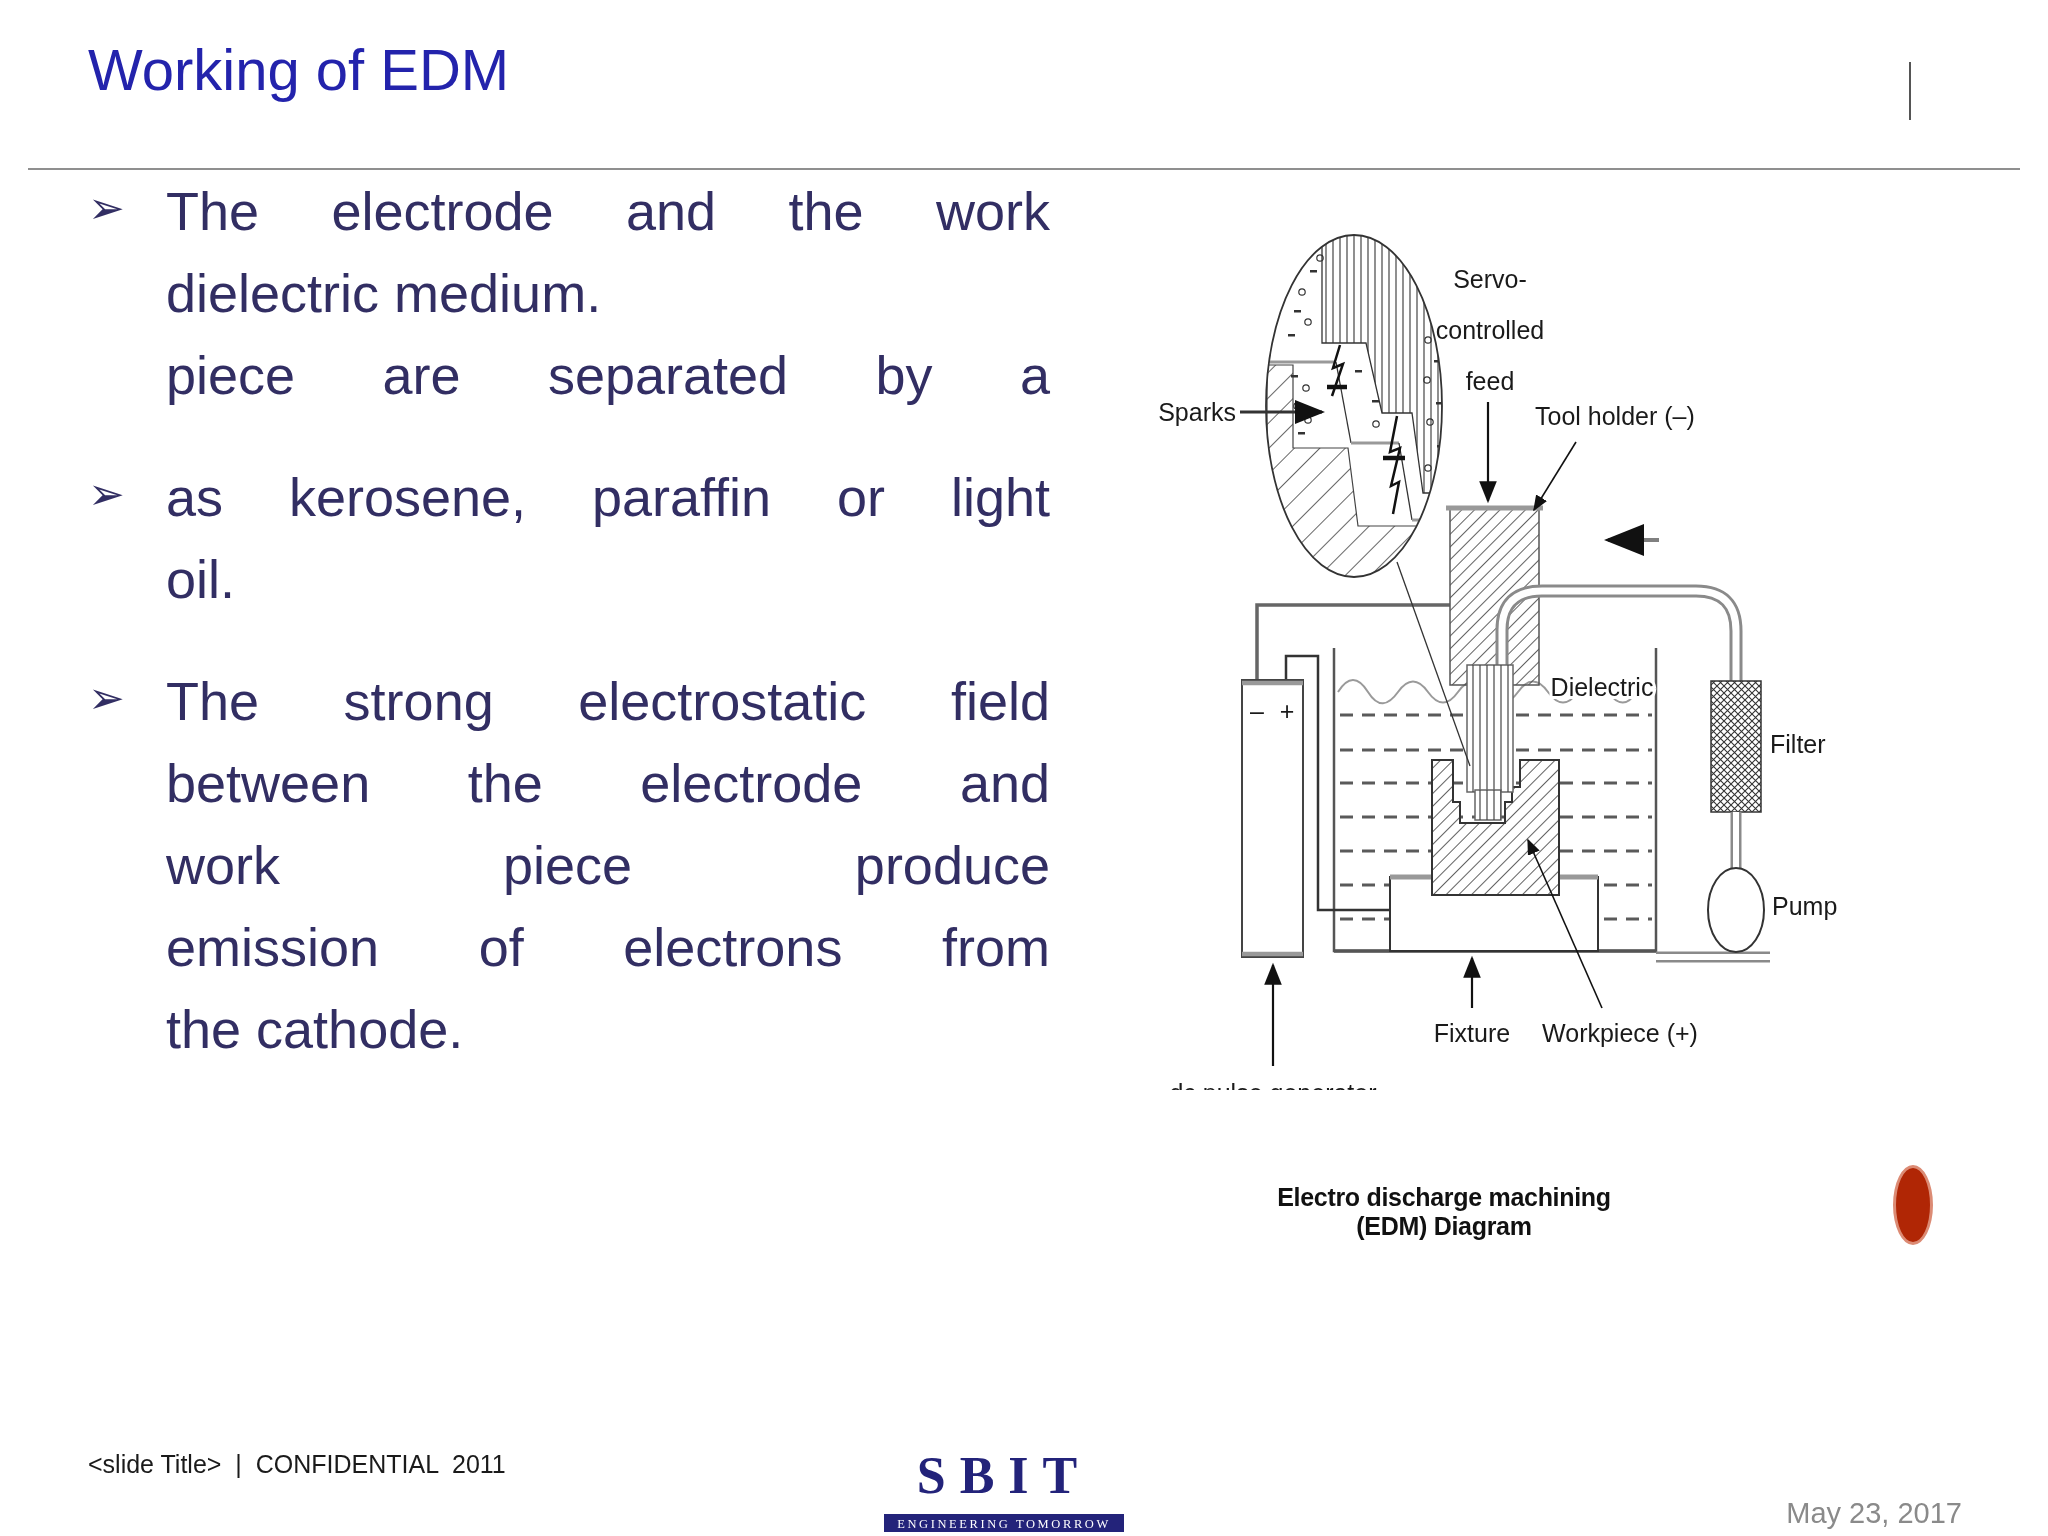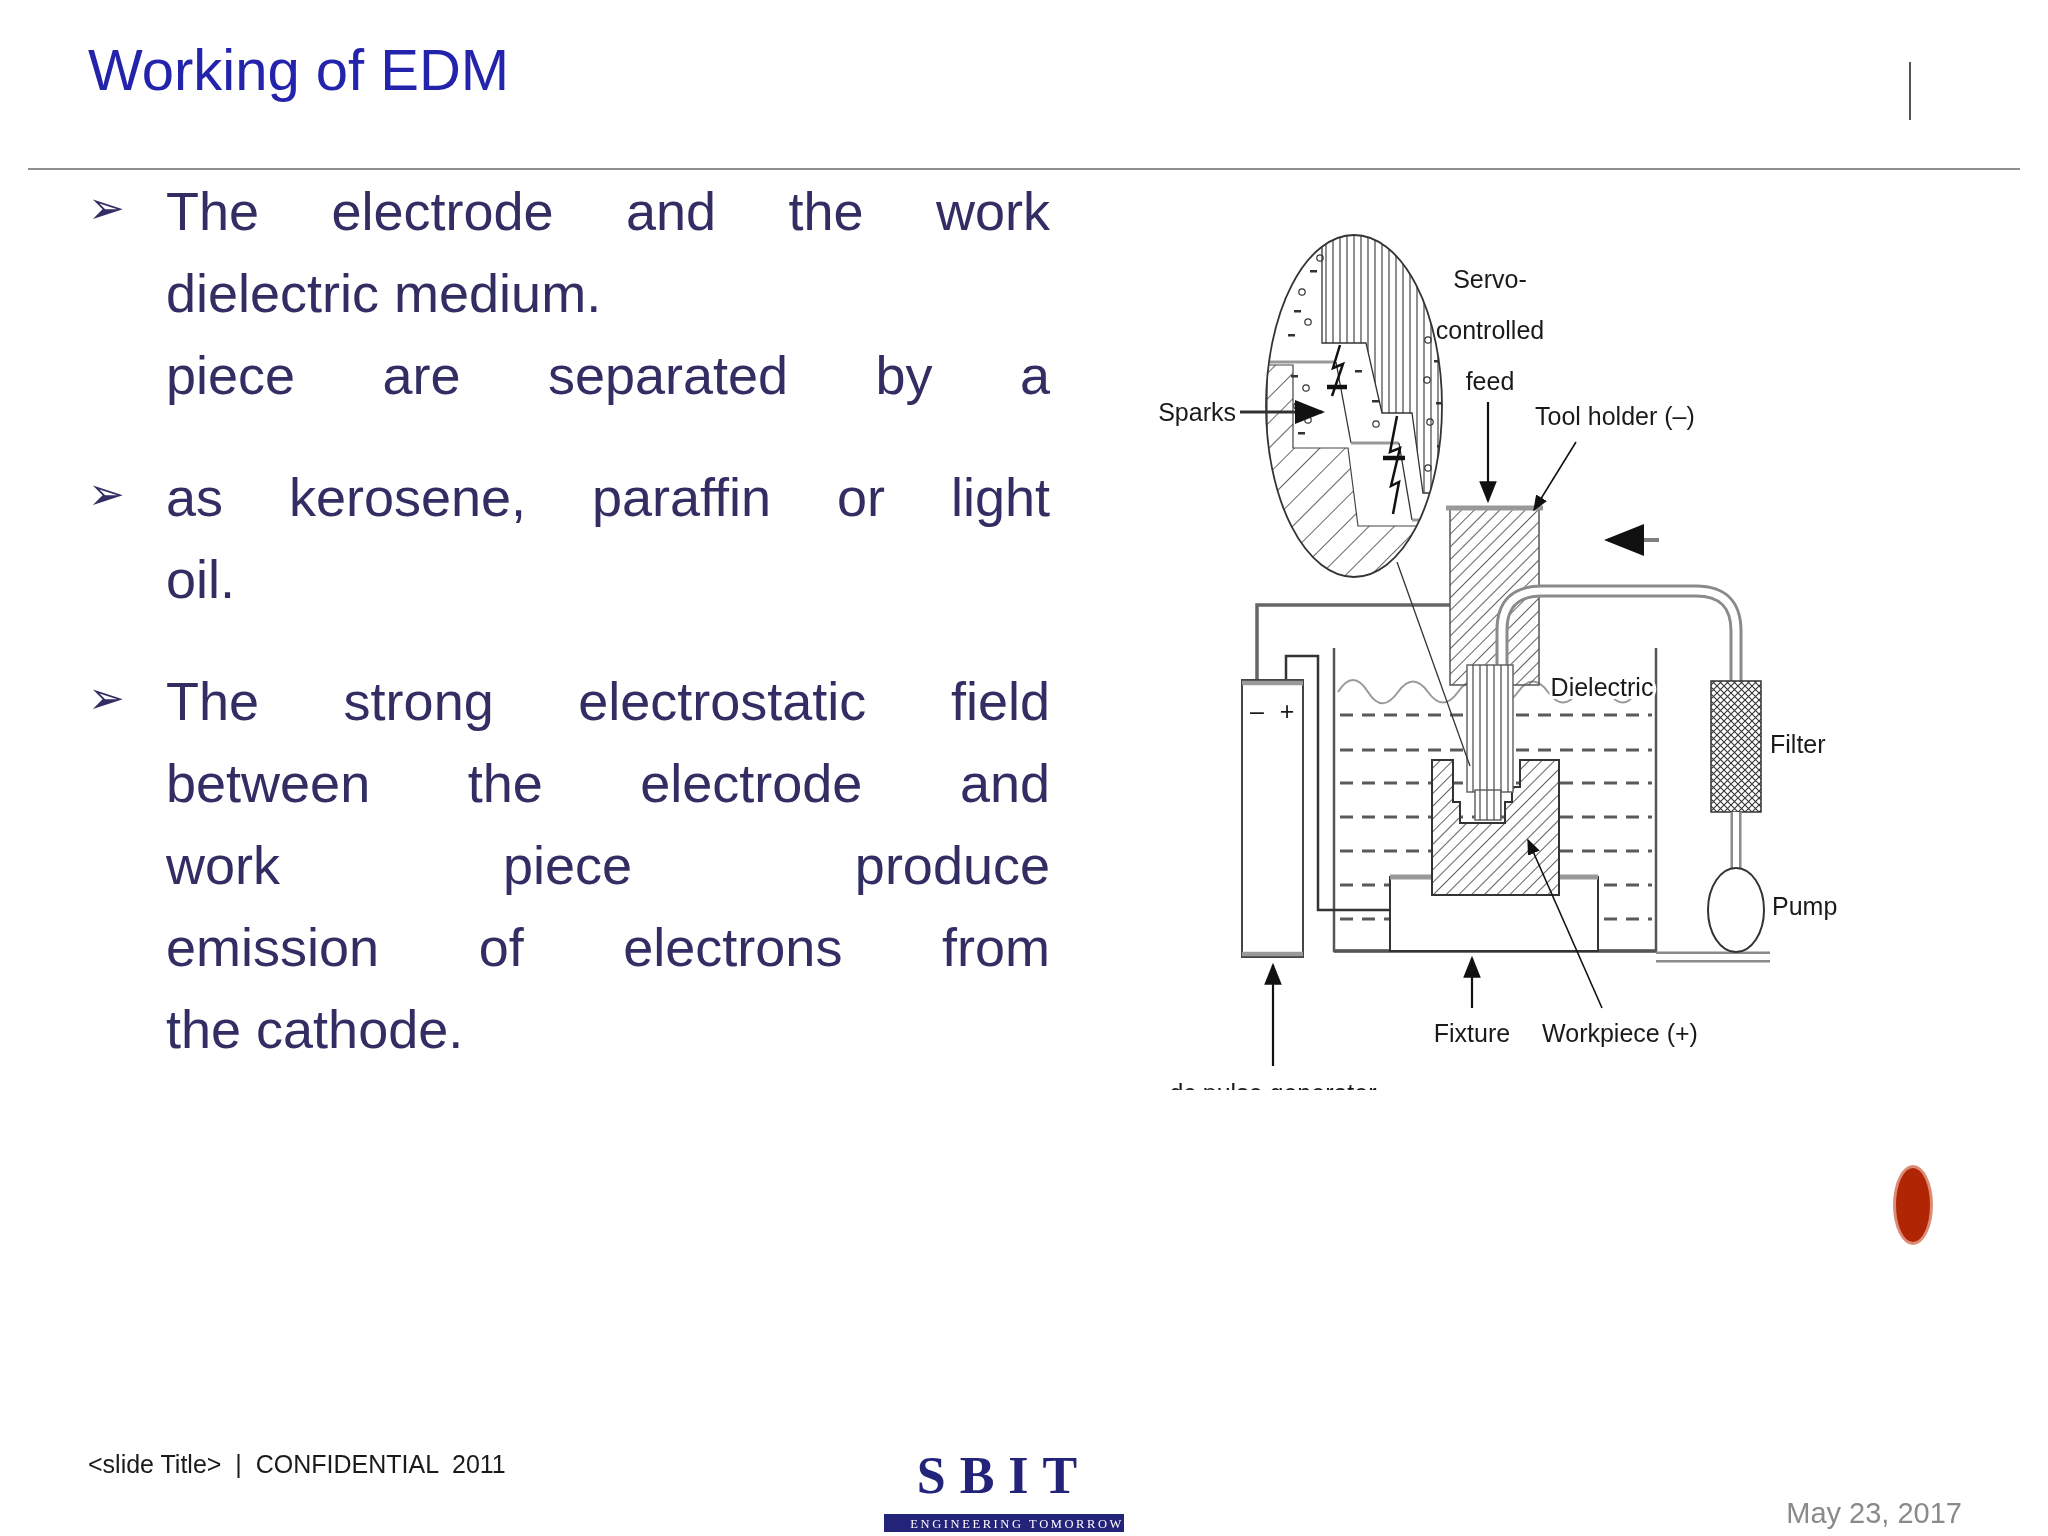--- a/index.html
+++ b/index.html
@@ -11,21 +11,21 @@
   .bullets{position:absolute;left:88px;top:170px;width:962px;list-style:none;margin:0;padding:0;}
   .bullets li{position:relative;padding-left:78px;margin:0 0 40px 0;color:#322e63;}
   .b-arrow{position:absolute;left:0;top:12px;font-size:44px;color:#322e63;}
   .bline{display:block;font-size:54px;line-height:82px;color:#322e63;text-align:justify;text-align-last:justify;}
   .bline.last{text-align-last:left;}
   .caption{position:absolute;left:1244px;top:1183px;width:400px;text-align:center;font-size:25px;font-weight:bold;color:#111;letter-spacing:-0.3px;}
   .red-dot{position:absolute;left:1893px;top:1165px;width:40px;height:80px;border-radius:50%;background:#b02605;border:3px solid #dc8b74;box-sizing:border-box;}
   .footer-left{position:absolute;left:88px;top:1450px;font-size:25px;color:#1a1a1a;white-space:pre;}
   .footer-date{position:absolute;right:86px;top:1497px;font-size:29px;color:#8a8a8a;}
   .logo-letters{position:absolute;left:874px;top:1436px;width:260px;text-align:center;font-family:"Liberation Serif",serif;font-weight:bold;font-size:52px;line-height:80px;letter-spacing:14px;color:#23237a;}
-  .logo-bar{position:absolute;left:884px;top:1514px;width:240px;height:18px;background:#23237a;text-align:right;}
+  .logo-bar{position:absolute;left:884px;top:1514px;width:240px;height:18px;background:#23237a;text-align:center;}
   .logo-bar span{font-family:"Liberation Serif",serif;font-size:12.5px;line-height:18px;letter-spacing:2.6px;color:#ffffff;}
   svg text{font-family:"Liberation Sans",sans-serif;fill:#1a1a1a;font-size:25px;}
   text.halo{paint-order:stroke;stroke:#ffffff;stroke-width:6px;}
 </style>
 </head>
 <body>
 
 <div class="stage">
   <div class="slide"></div>
 
@@ -204,20 +204,21 @@
     <text x="340" y="180" text-anchor="middle">feed</text>
     <text x="385" y="215">Tool holder (–)</text>
     <text class="halo" x="452" y="486" text-anchor="middle">Dielectric</text>
     <text x="620" y="543">Filter</text>
     <text x="622" y="705">Pump</text>
     <text x="322" y="832" text-anchor="middle">Fixture</text>
     <text x="470" y="832" text-anchor="middle">Workpiece (+)</text>
     <text x="123" y="892" text-anchor="middle" font-size="26">dc pulse generator</text>
   </svg>
 
+  <div class="caption">Electro discharge machining (EDM) Diagram</div>
   <div class="red-dot"></div>
 
   <div class="footer-left">&lt;slide Title&gt;  |  CONFIDENTIAL  2011</div>
   <div class="footer-date">May 23, 2017</div>
 
   <div class="logo-letters">SBIT</div>
   <div class="logo-bar">
     <span>ENGINEERING TOMORROW</span>
   </div>
 </div>

